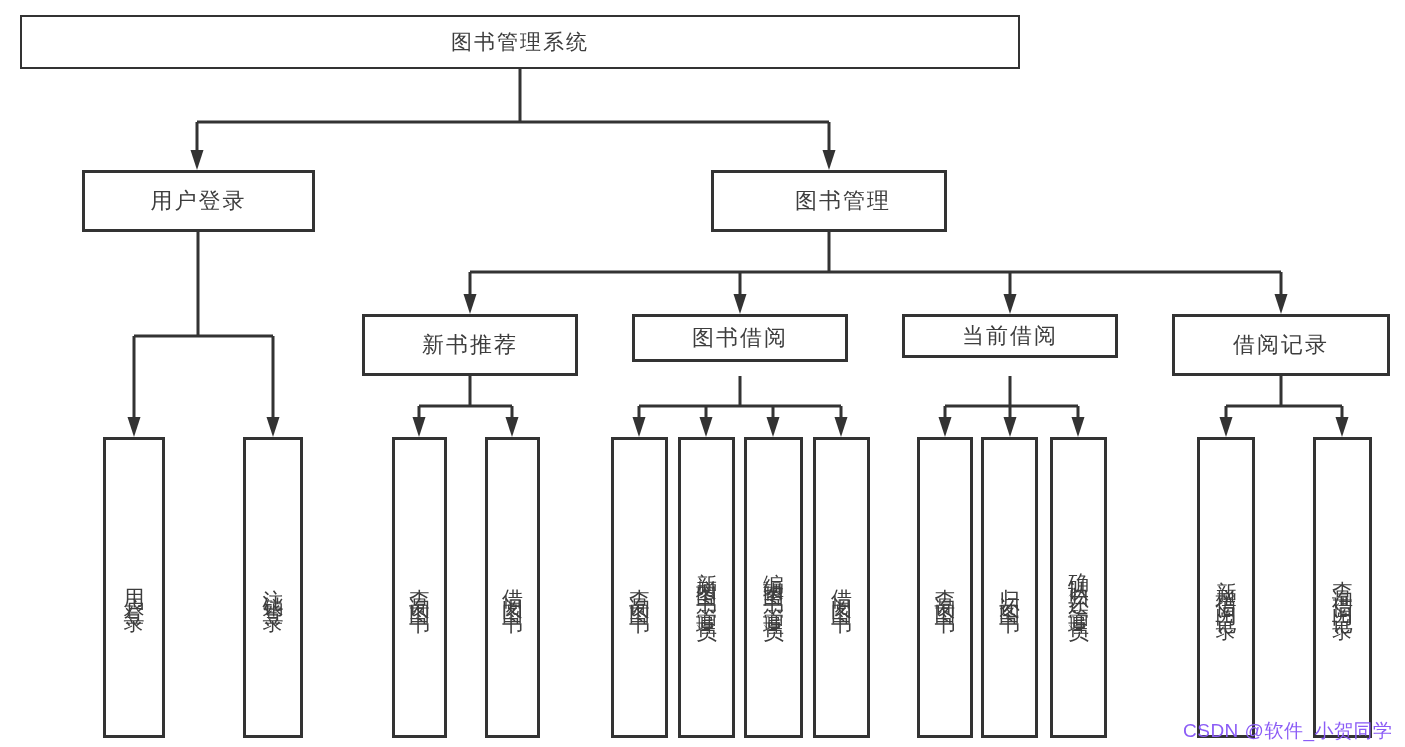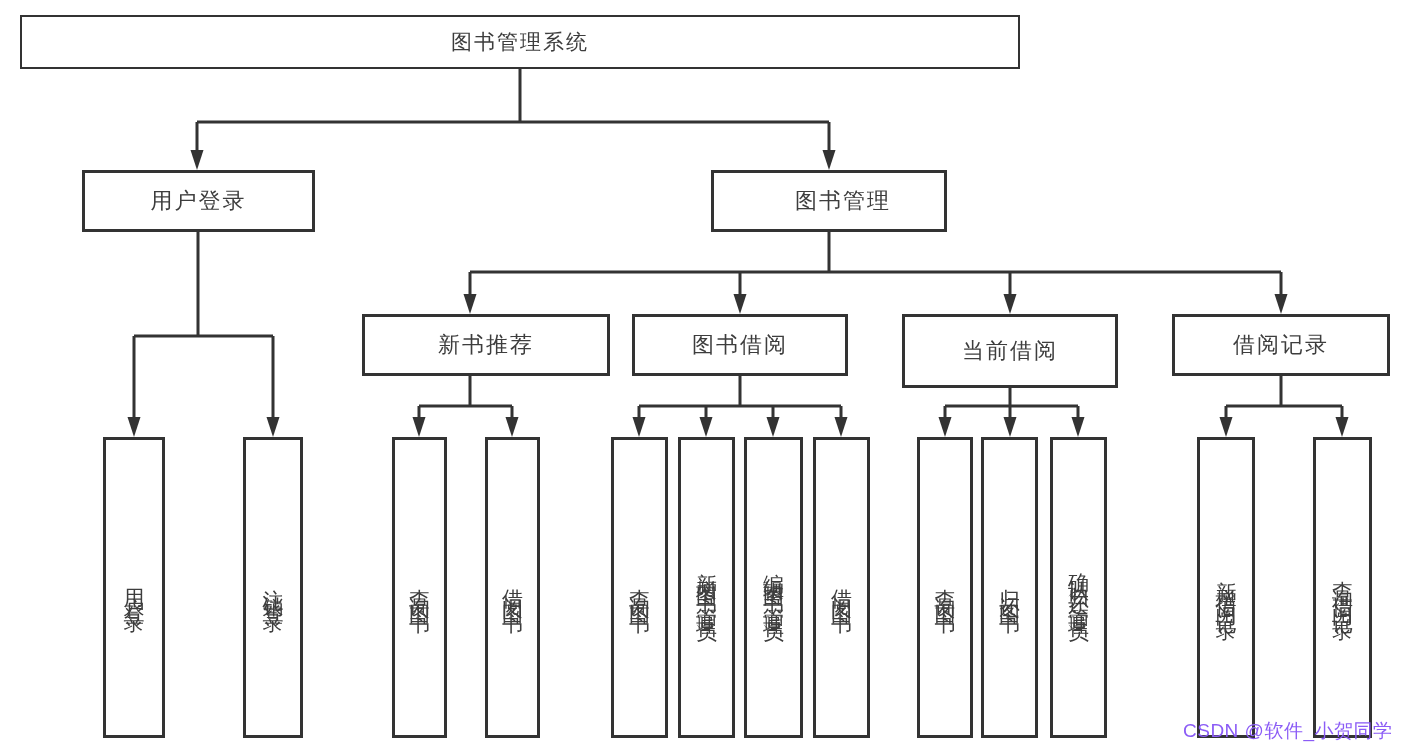--- a/index.html
+++ b/index.html
@@ -101,27 +101,27 @@
     <span class="h-label">图书管理系统</span>
   </div>
 
   <div class="box" style="left:82px;top:170px;width:233px;height:62px;">
     <span class="h-label">用户登录</span>
   </div>
   <div class="box" style="left:711px;top:170px;width:236px;height:62px;padding-left:28px;">
     <span class="h-label">图书管理</span>
   </div>
 
-  <div class="box" style="left:362px;top:314px;width:248px;height:62px;">
+  <div class="box" style="left:362px;top:314px;width:216px;height:62px;">
     <span class="h-label">新书推荐</span>
   </div>
-  <div class="box" style="left:632px;top:314px;width:216px;height:62px;">
+  <div class="box" style="left:632px;top:314px;width:216px;height:48px;">
     <span class="h-label">图书借阅</span>
   </div>
-  <div class="box" style="left:902px;top:314px;width:216px;height:74px;">
+  <div class="box" style="left:902px;top:314px;width:216px;height:44px;">
     <span class="h-label">当前借阅</span>
   </div>
   <div class="box" style="left:1172px;top:314px;width:218px;height:62px;">
     <span class="h-label">借阅记录</span>
   </div>
 
   <div class="box" style="left:103px;top:437px;width:62px;height:301px;">
     <span class="v-label">用户登录</span>
   </div>
   <div class="box" style="left:243px;top:437px;width:60px;height:301px;">

